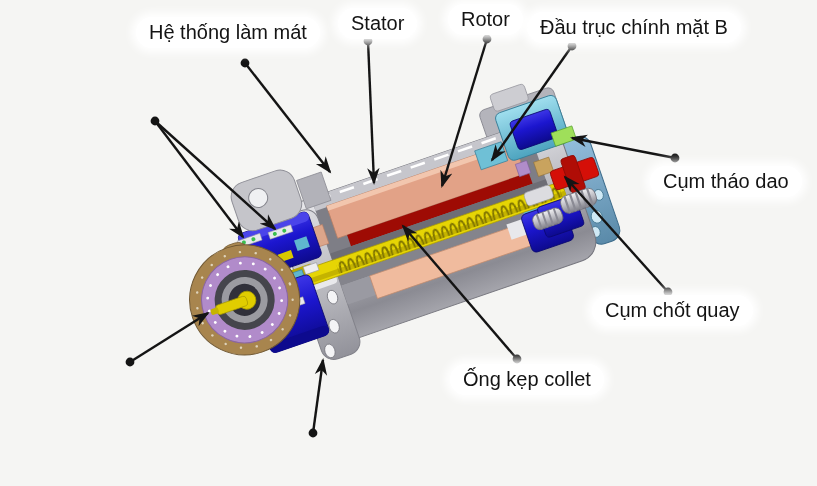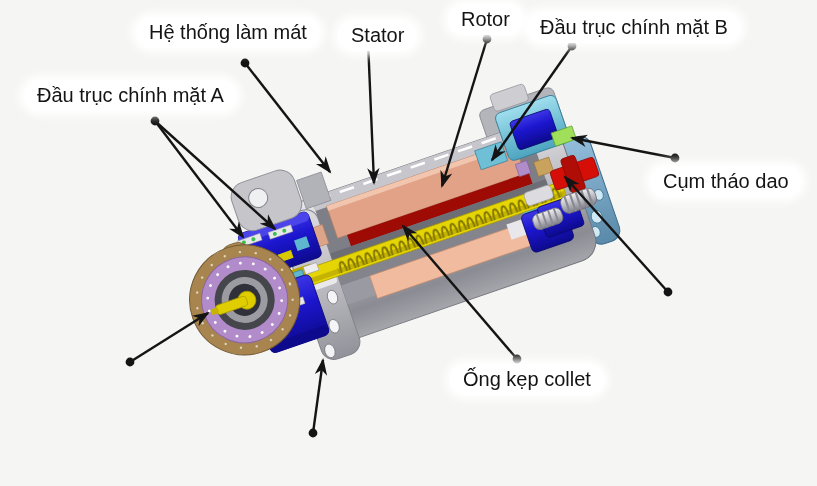--- a/index.html
+++ b/index.html
@@ -213,20 +213,20 @@
     <circle cx="155" cy="121" r="4.4"></circle>
     <circle cx="675" cy="158" r="4.4"></circle>
     <circle cx="668" cy="292" r="4.4"></circle>
     <circle cx="130" cy="362" r="4.4"></circle>
     <circle cx="517" cy="359" r="4.4"></circle>
     <circle cx="313" cy="433" r="4.4"></circle>
   </g>
 </svg>
 
 <div class="callout" style="left:136px;top:17px;">Hệ thống làm mát</div>
-<div class="callout" style="left:338px;top:20px;">Stator</div>
+<div class="callout" style="left:338px;top:8px;">Stator</div>
 <div class="callout" style="left:448px;top:4px;">Rotor</div>
 <div class="callout" style="left:527px;top:12px;text-align:right;">Đầu trục chính mặt B</div>
-<div class="callout" style="left:24px;top:80px;">Đầu trục chính mặt A</div>
 <div class="callout" style="left:650px;top:166px;">Cụm tháo dao</div>
+<div class="callout" style="left:592px;top:295px;">Cụm chốt quay</div>
 <div class="callout" style="left:450px;top:364px;">Ống kẹp collet</div>
 
 </div>
 
 </body></html>

